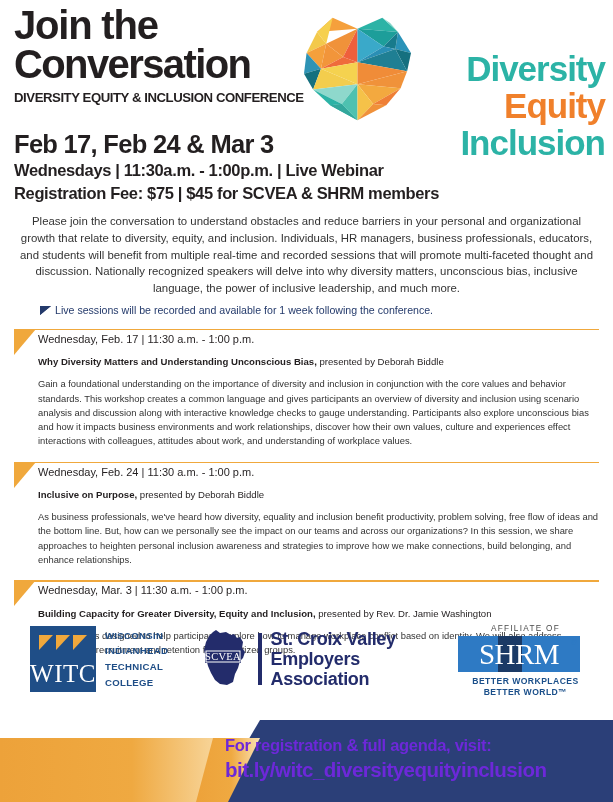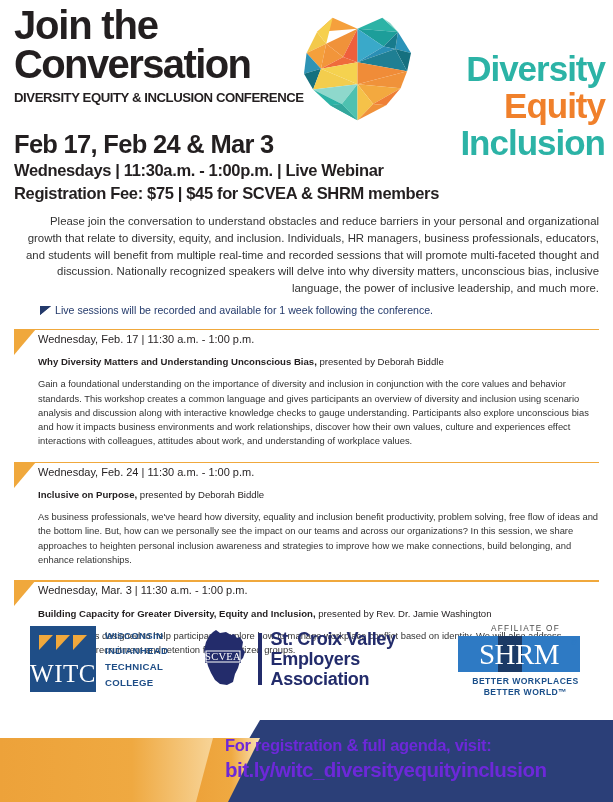--- a/index.html
+++ b/index.html
@@ -97,21 +97,21 @@
     margin-top:2px;
   }
 
   
   .intro{
     padding:0 14px 0 14px;
     margin-top:9px;
     font-size:11.4px;
     line-height:1.46;
     color:#333333;
-    text-align:right;
+    text-align:center;
   }
 
   
   .bullets{ margin-top:6px; padding-left:40px; }
   .bullet{
     position:relative;
     font-size:10.6px;
     line-height:1.45;
     color:#243a6b;
     padding-left:15px;

